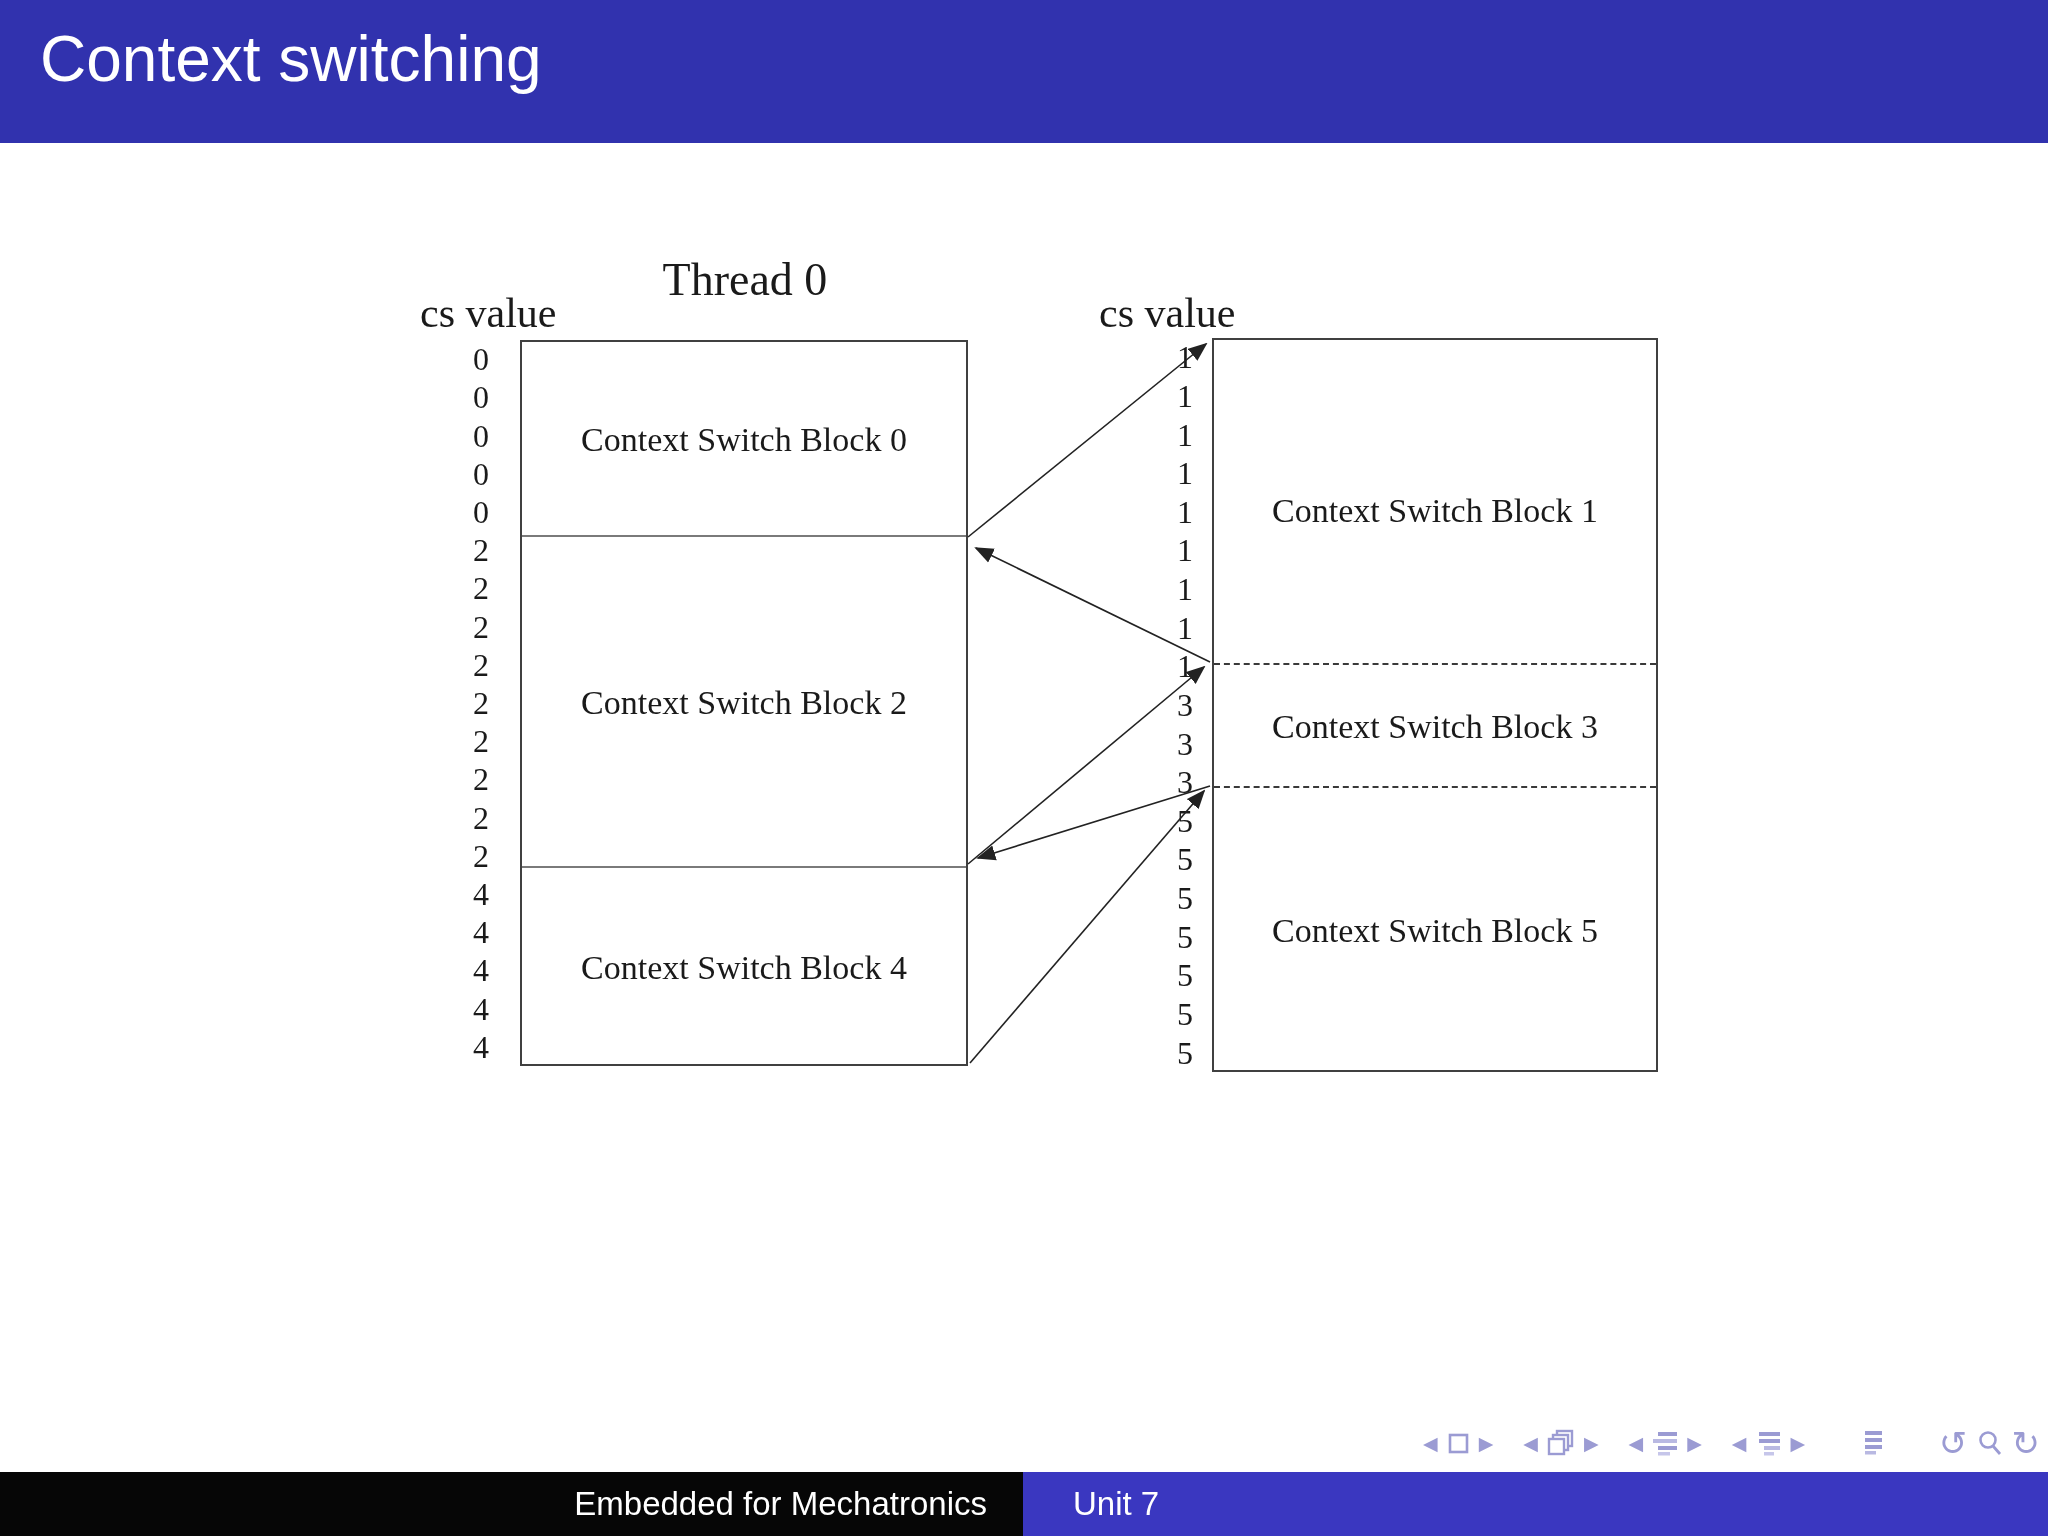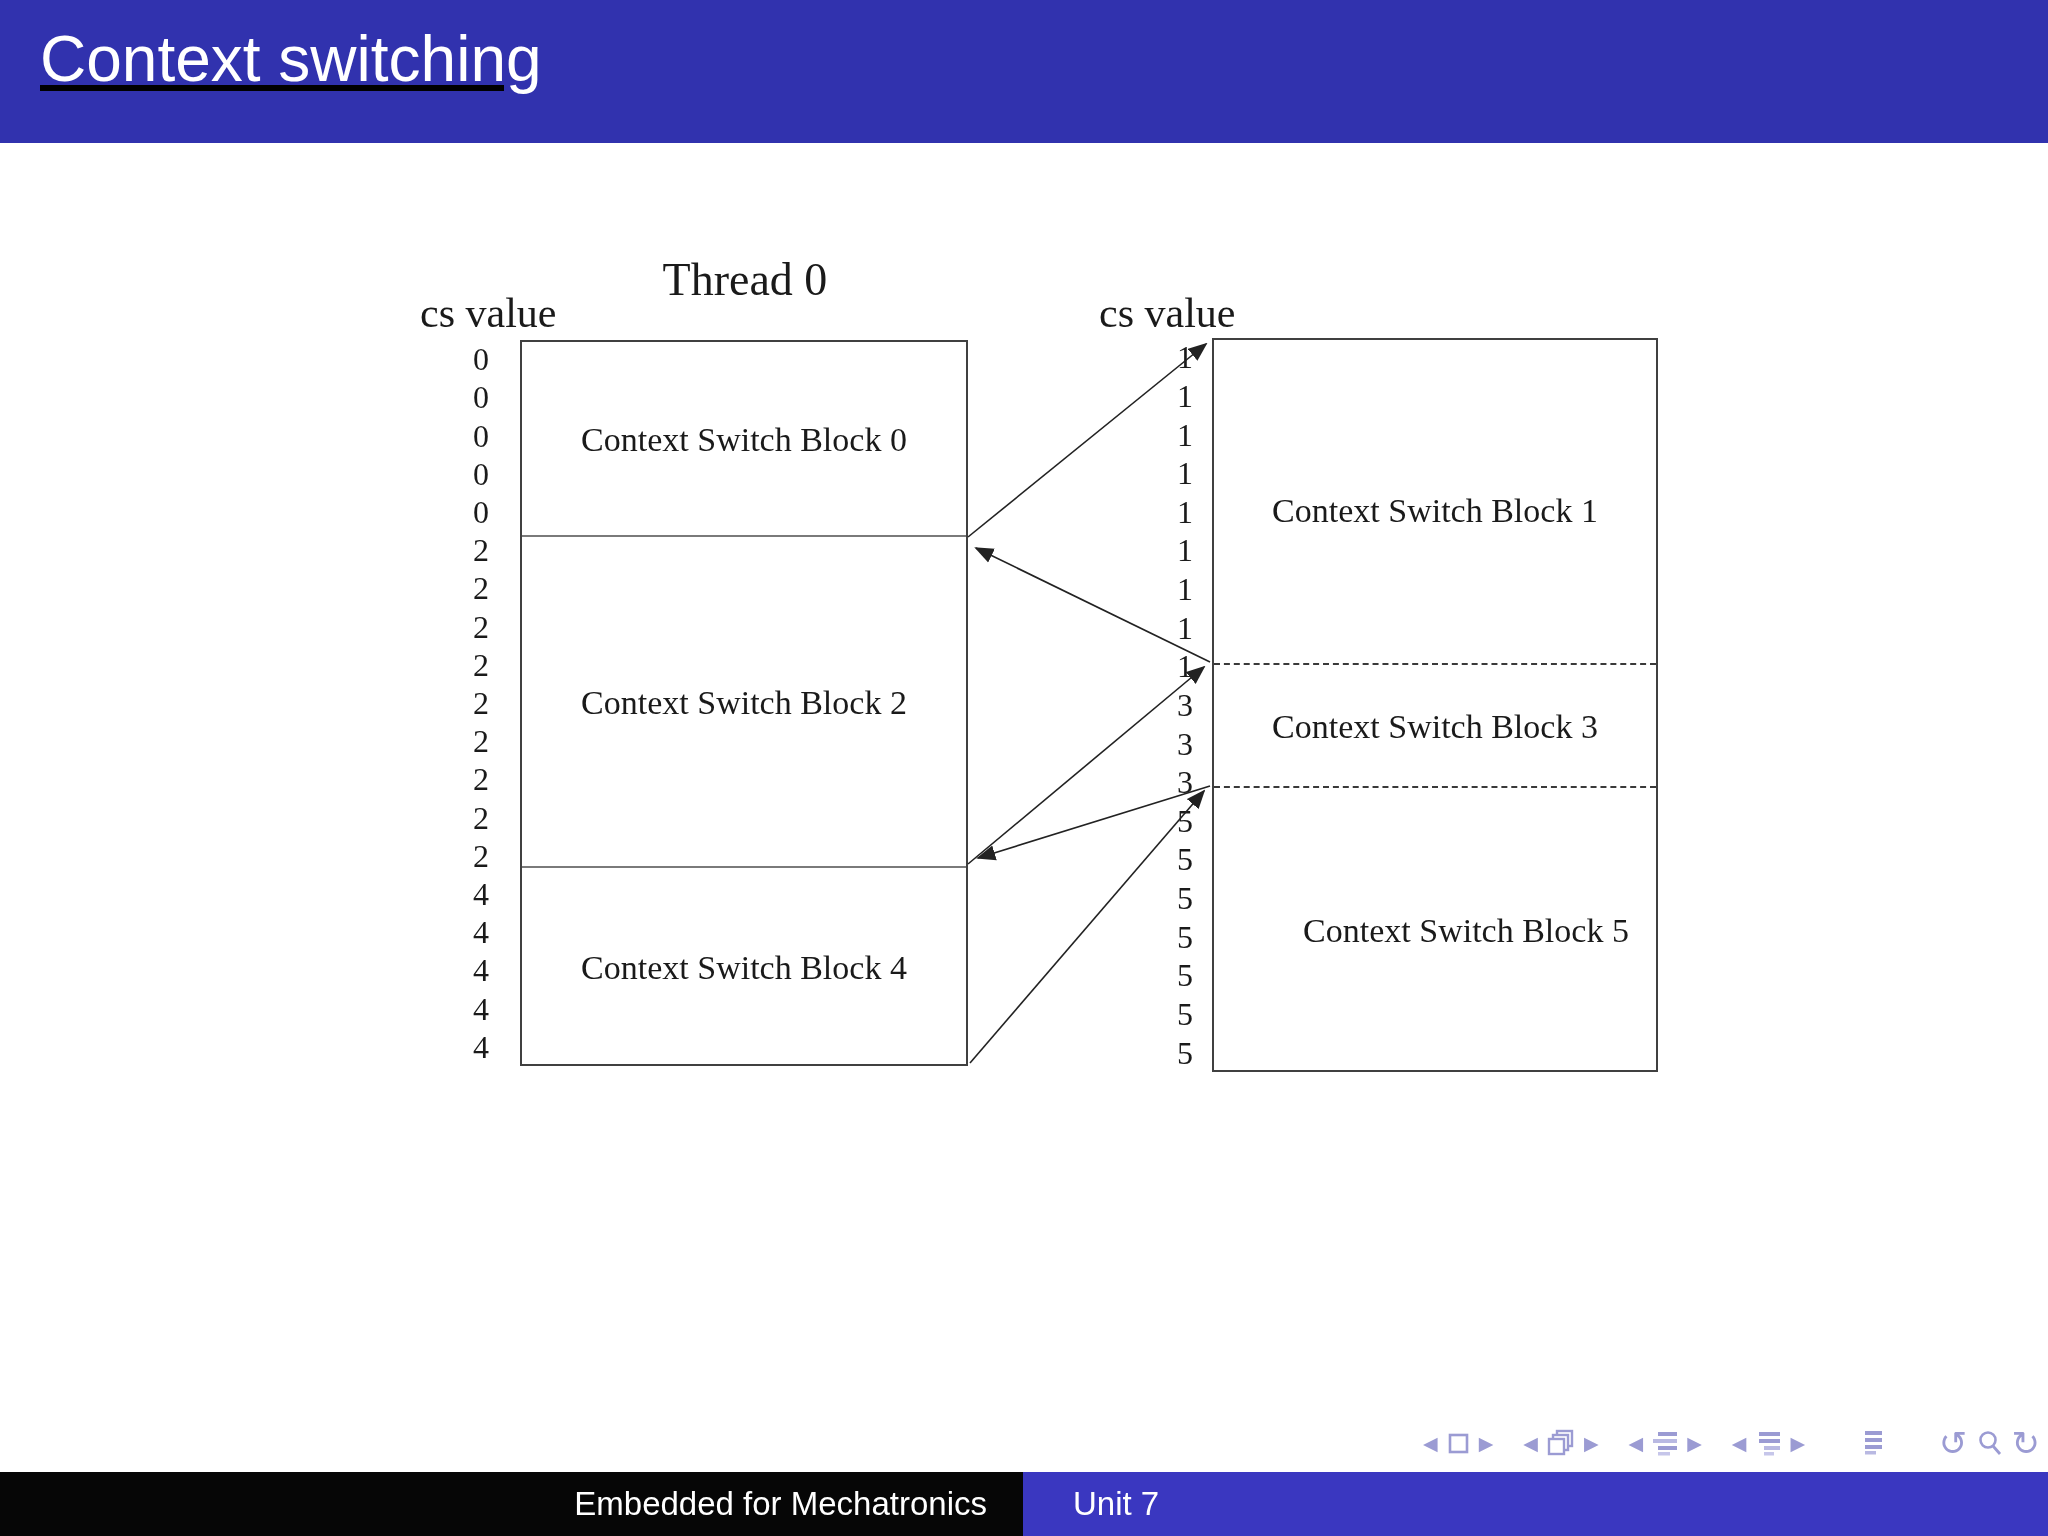--- a/index.html
+++ b/index.html
@@ -1,20 +1,20 @@
 <!DOCTYPE html>
 <html><head>
 <meta charset="utf-8">
 <style>
   html,body{margin:0;padding:0;background:#888;}
   .slide{position:relative;width:2048px;height:1536px;background:#ffffff;overflow:hidden;
          font-family:"Liberation Sans",sans-serif;}
 
   
-  .header{position:absolute;left:0;top:0;width:2048px;height:143px;background:#3132ae;text-decoration:underline;}
+  .header{position:absolute;left:0;top:0;width:2048px;height:143px;background:#3132ae;}
   .header h1{margin:0;padding:22px 0 0 40px;font-size:64px;font-weight:400;color:#ffffff;
              font-family:"Liberation Sans",sans-serif;letter-spacing:0px;}
 
   
   .dg{position:absolute;left:0;top:0;width:2048px;height:1312px;color:#1a1a1a;
       font-family:"Liberation Serif","DejaVu Serif",serif;}
   .thr-title{position:absolute;text-align:center;font-size:46px;}
   .cs-label{position:absolute;text-align:left;font-size:42px;}
   .cs-col{position:absolute;display:flex;flex-direction:column;}
   .cs-col span{flex:1;display:flex;align-items:center;justify-content:center;font-size:32px;line-height:1;}
@@ -108,21 +108,21 @@
       <span>5</span>
       <span>5</span>
       <span>5</span>
     </div>
 
     <div class="tbox" style="left:1212px;top:338px;width:446px;height:734px;">
       <div class="divider-dashed" style="top:323px;"></div>
       <div class="divider-dashed" style="top:446px;"></div>
       <div class="blk" style="top:8px;height:325px;">Context Switch Block 1</div>
       <div class="blk" style="top:325px;height:123px;">Context Switch Block 3</div>
-      <div class="blk" style="top:448px;height:286px;padding-left:31px;">Context Switch Block 5</div>
+      <div class="blk" style="top:448px;height:286px;">Context Switch Block 5</div>
     </div>
 
     <svg class="arrows" width="2048" height="1536" viewBox="0 0 2048 1536">
       <defs>
         <marker id="ah" viewBox="0 0 10 8" refX="9" refY="4" markerWidth="12" markerHeight="10" orient="auto">
           <path d="M0,0 L10,4 L0,8 Z" fill="#222222"></path>
         </marker>
       </defs>
       <line x1="968" y1="537" x2="1206" y2="344" stroke="#222222" stroke-width="1.6" marker-end="url(#ah)"></line>
       <line x1="1210" y1="662" x2="976" y2="548" stroke="#222222" stroke-width="1.6" marker-end="url(#ah)"></line>

